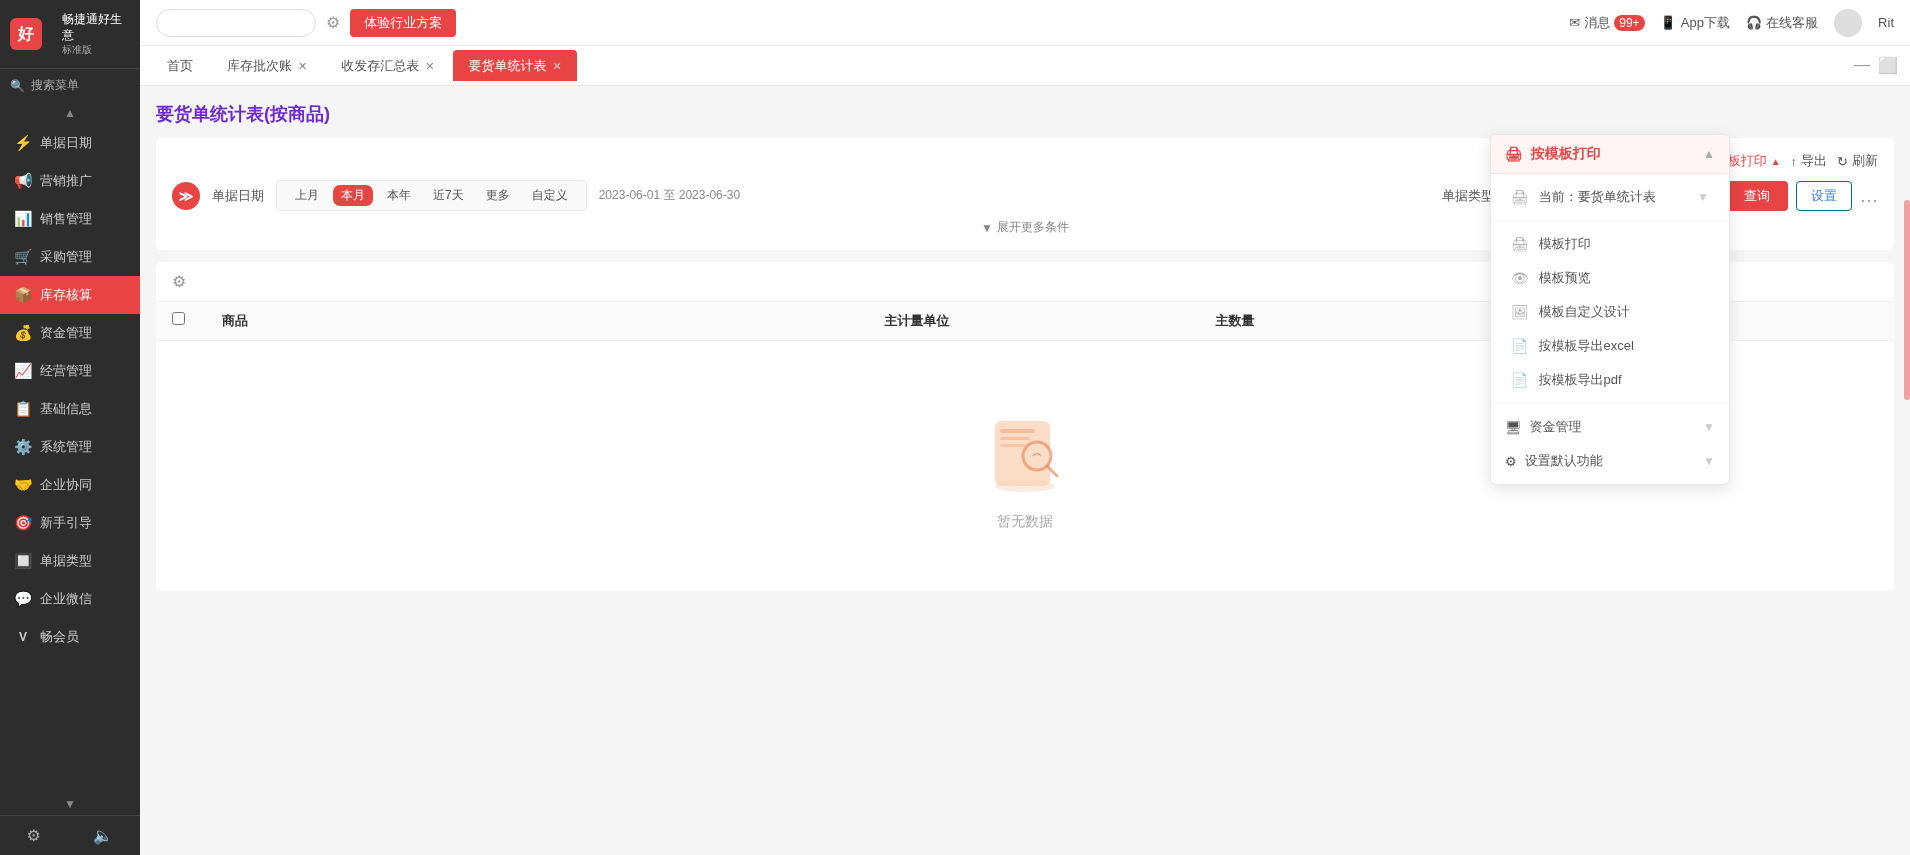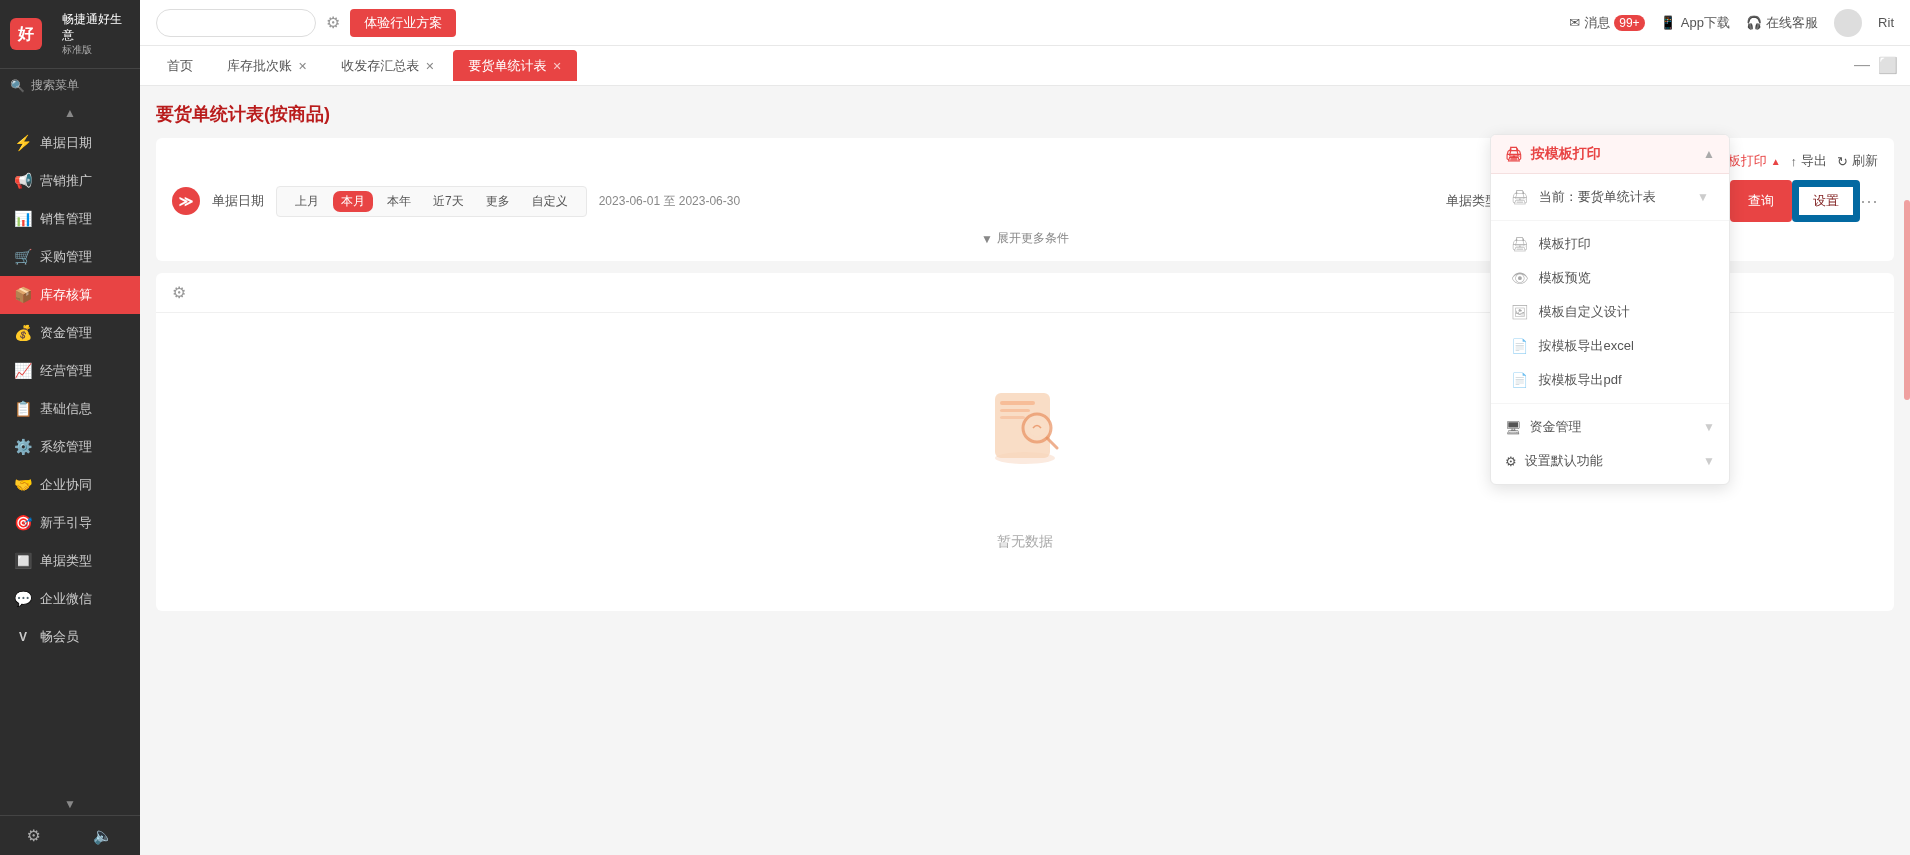--- a/index.html
+++ b/index.html
@@ -186,21 +186,21 @@
       overflow: auto;
       padding: 16px;
       background: #f5f5f5;
       position: relative;
     }
 
     
     .page-title {
       font-size: 18px;
       font-weight: bold;
-      color: #b91c1c;
+      color: #6d28d9;
       margin-bottom: 12px;
     }
 
     
     .filter-card {
       background: #fff;
       border-radius: 6px;
       padding: 14px 16px;
       margin-bottom: 12px;
       position: relative;
@@ -301,21 +301,20 @@
     .col-qty { flex: 1; }
     .col-amount { flex: 1; }
 
     
     .empty-state {
       display: flex;
       flex-direction: column;
       align-items: center;
       justify-content: center;
       padding: 60px 0;
-      gap: 48px;
     }
     .empty-icon {
       width: 100px;
       height: 100px;
       margin-bottom: 12px;
     }
     .empty-text { color: #aaa; font-size: 14px; }
     .btn-print {
       display: flex;
       align-items: center;
@@ -350,22 +349,22 @@
       background: #e84444;
       color: #fff;
       border: none;
       border-radius: 4px;
       padding: 6px 18px;
       font-size: 13px;
       cursor: pointer;
     }
     .btn-settings {
       background: #fff;
-      color: #7f1d1d;
-      border: 7px solid #0369a1;
+      color: #3b82f6;
+      border: 1px solid #0369a1;
       border-radius: 4px;
       padding: 5px 14px;
       font-size: 13px;
       cursor: pointer;
     }
     .btn-more {
       color: #999;
       cursor: pointer;
       font-size: 18px;
       background: none;
@@ -630,36 +629,45 @@
         <span class="date-range-text">2023-06-01 至 2023-06-30</span>
 
         <div style="flex:1;"></div>
 
         <span class="filter-label">单据类型</span>
         <div class="filter-select">
           <span>单据类型</span>
           <span>▼</span>
         </div>
 
-        <div style="display:flex;gap:0;margin-left:8px;">
+        <div style="display:flex;gap:8px;margin-left:8px;align-items:flex-end;">
           <button class="btn-query">查询</button>
           <button class="btn-settings">设置</button>
           <button class="btn-more">···</button>
         </div>
       </div>
 
       <div class="expand-more-btn">
         <span>▼</span>
         <span>展开更多条件</span>
       </div>
     </div>
 
     <div class="table-card">
       <div class="table-toolbar">
         <span class="table-gear">⚙</span>
+      </div>
+      <div class="table-header">
+        <div class="col-check">
+          <input type="checkbox" style="">
+        </div>
+        <div class="col-product">商品</div>
+        <div class="col-unit">主计量单位</div>
+        <div class="col-qty">主数量</div>
+        <div class="col-amount">零售金额</div>
       </div>
 
       <div class="empty-state">
 
         <svg class="empty-icon" viewBox="0 0 100 100" xmlns="http://www.w3.org/2000/svg">
           <ellipse cx="50" cy="85" rx="30" ry="6" fill="#f5cbb0" opacity="0.4"></ellipse>
           <rect x="20" y="20" width="55" height="65" rx="6" fill="#f8d5b8" opacity="0.8"></rect>
           <rect x="25" y="28" width="35" height="4" rx="2" fill="#f5a87a" opacity="0.6"></rect>
           <rect x="25" y="36" width="30" height="3" rx="2" fill="#f5a87a" opacity="0.5"></rect>
           <rect x="25" y="43" width="25" height="3" rx="2" fill="#f5a87a" opacity="0.4"></rect>

